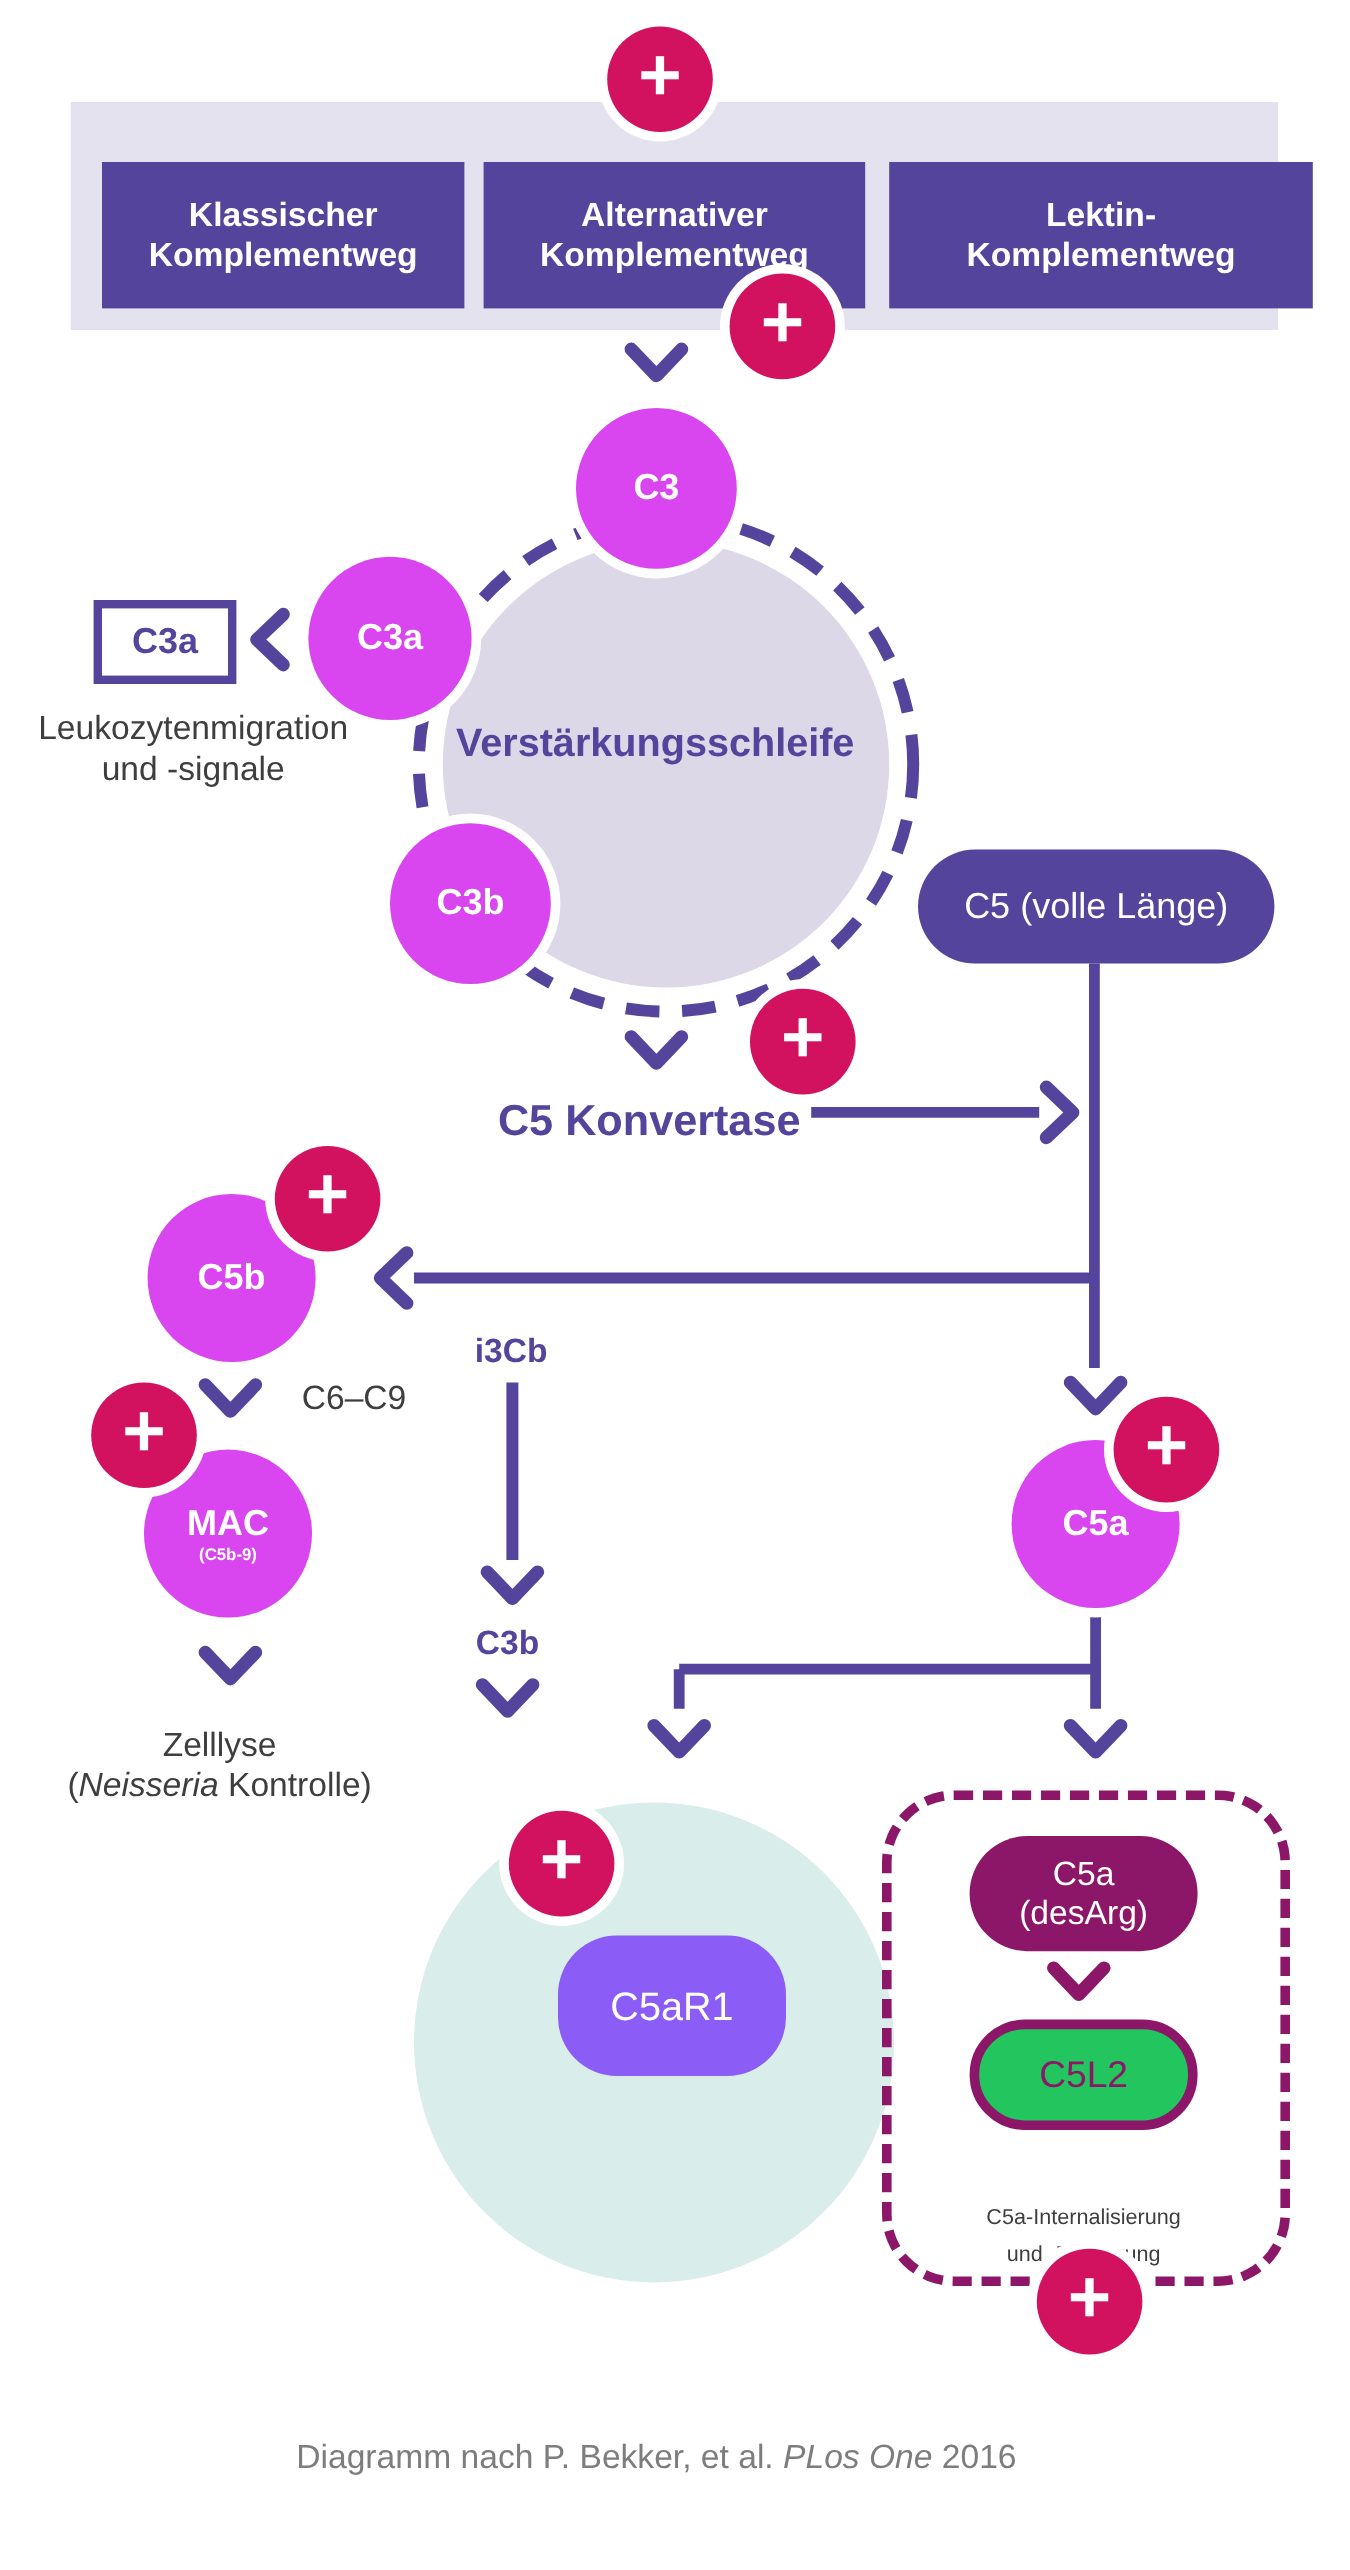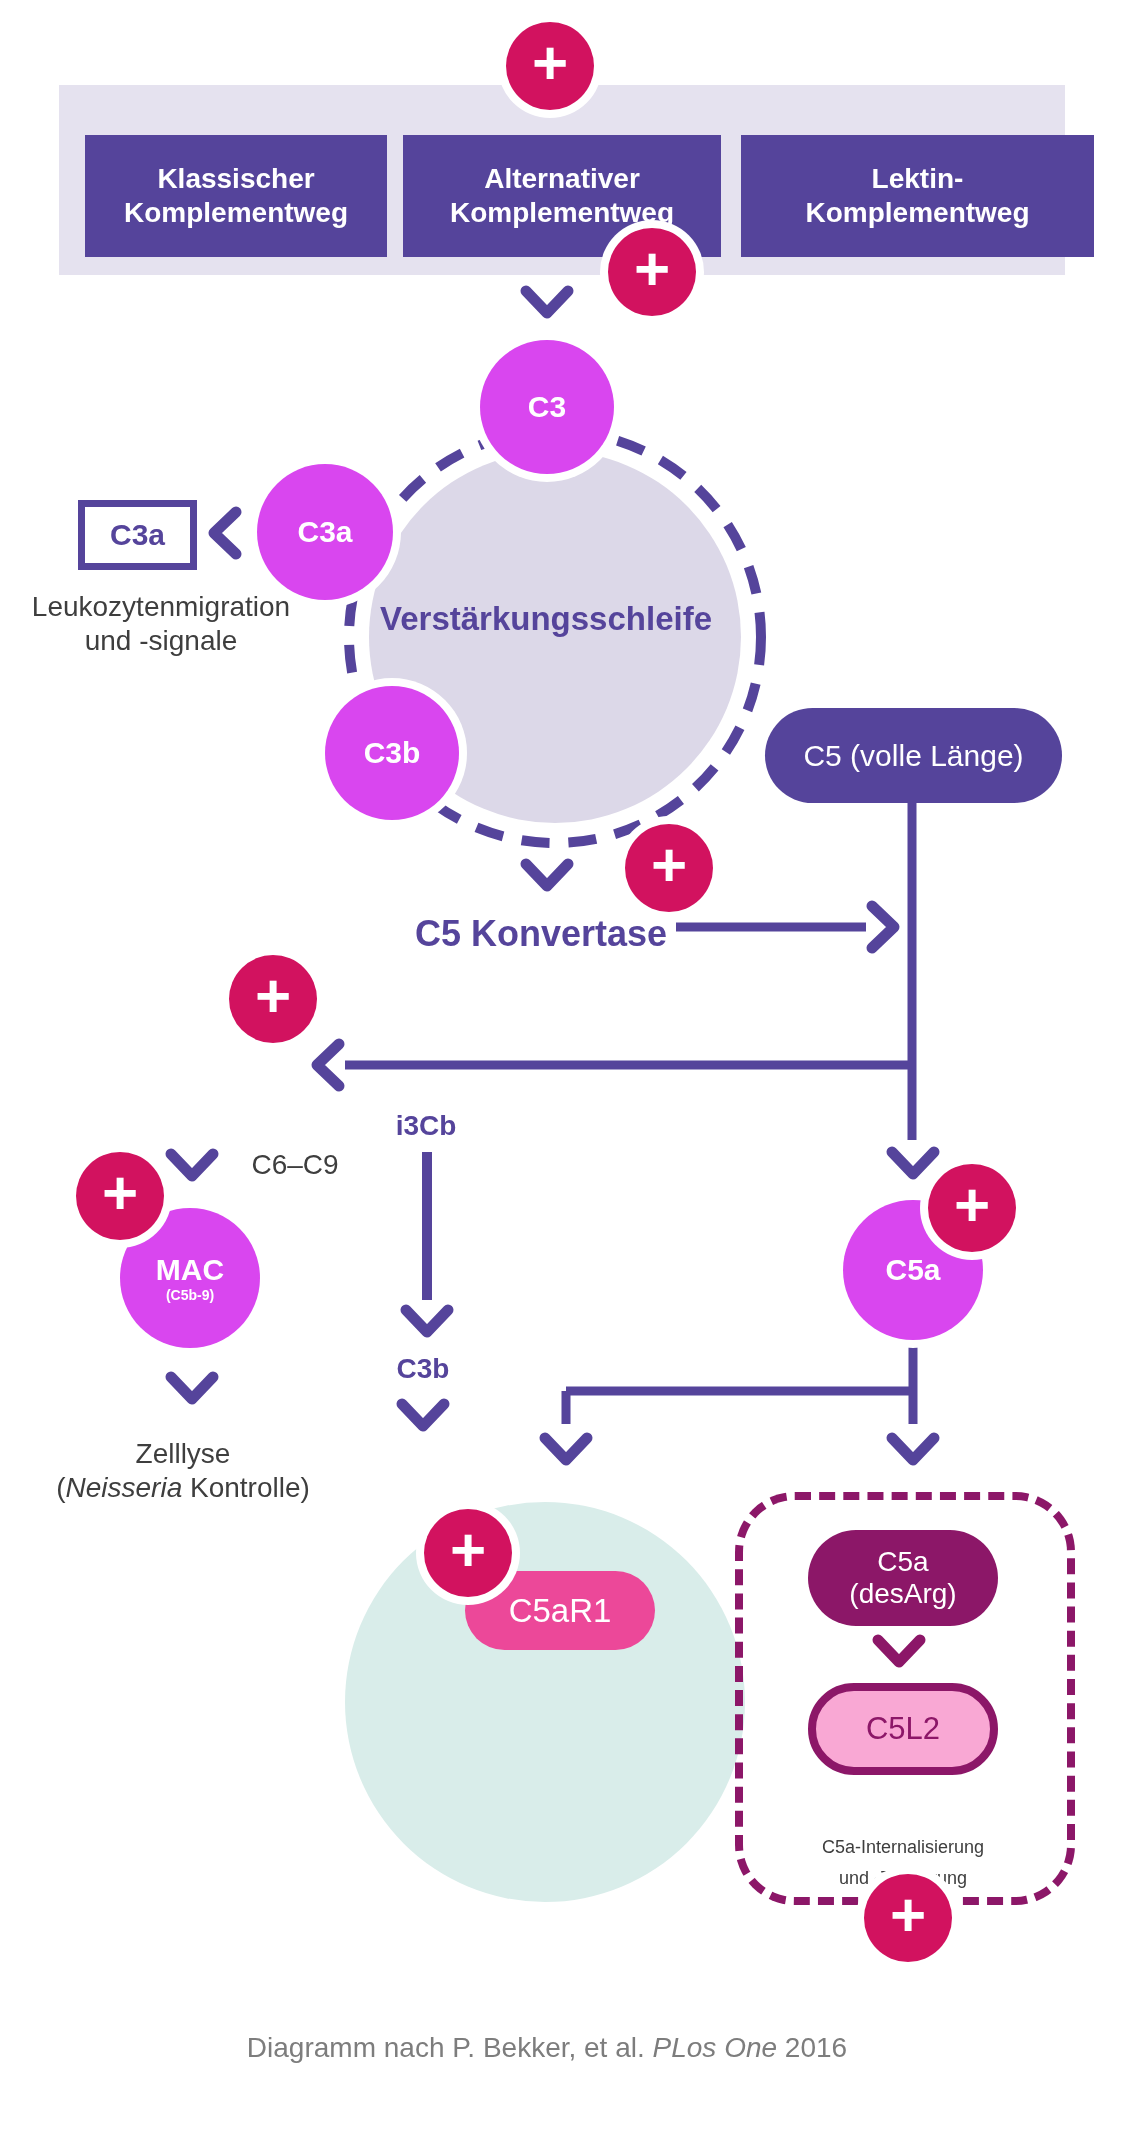--- a/index.html
+++ b/index.html
@@ -75,20 +75,21 @@
   <div class="pathway-box multiline" style="left:403px;width:318px;">Alternativer
 Komplementweg</div>
   <div class="pathway-box multiline" style="left:741px;width:353px;">Lektin-
 Komplementweg</div>
 
   <div class="purple-label" style="left:380px;top:600px;width:320px;font-size:33px;">Verstärkungsschleife</div>
 
   <div class="circle" style="left:480px;top:340px;width:134px;height:134px;font-size:30px;">C3</div>
   <div class="circle" style="left:257px;top:464px;width:136px;height:136px;font-size:30px;">C3a</div>
   <div class="circle" style="left:325px;top:686px;width:134px;height:134px;font-size:30px;">C3b</div>
+  <div class="circle" style="left:123px;top:995px;width:140px;height:140px;font-size:30px;">C5b</div>
   <div class="circle" style="left:120px;top:1208px;width:140px;height:140px;font-size:30px;">
     <span>MAC</span>
     <span style="font-size:14px;">(C5b-9)</span>
   </div>
   <div class="circle" style="left:843px;top:1200px;width:140px;height:140px;font-size:30px;">C5a</div>
 
   <div class="abs" style="left:78px;top:500px;width:119px;height:70px;border:7px solid #55449b;
        box-sizing:border-box;display:flex;align-items:center;justify-content:center;
        color:#55449b;font-weight:bold;font-size:30px;">C3a</div>
 
@@ -104,30 +105,30 @@
 
   <div class="purple-label" style="left:376px;top:1110px;width:100px;font-size:28px;">i3Cb</div>
   <div class="purple-label" style="left:373px;top:1353px;width:100px;font-size:28px;">C3b</div>
 
   <div class="gray-label" style="left:23px;top:1437px;width:320px;">
     <span>Zelllyse</span><br>
     <span>(</span><i>Neisseria</i><span> Kontrolle)</span>
   </div>
 
   <div class="abs" style="left:345px;top:1502px;width:400px;height:400px;border-radius:50%;background:#d9edea;"></div>
-  <div class="pill" style="left:465px;top:1571px;width:190px;height:79px;border-radius:49px;
-       background:#ec4899;font-size:33px;">C5aR1</div>
+  <div class="pill" style="left:465px;top:1613px;width:190px;height:117px;border-radius:49px;
+       background:#8b5cf6;font-size:33px;">C5aR1</div>
 
   <div class="abs" style="left:735px;top:1492px;width:340px;height:413px;box-sizing:border-box;
        border:8px dashed #8c1768;border-radius:60px;"></div>
   <div class="pill multiline" style="left:808px;top:1530px;width:190px;height:96px;border-radius:48px;
        background:#8c1768;font-size:28px;line-height:32px;">C5a
 (desArg)</div>
   <div class="pill" style="left:808px;top:1683px;width:190px;height:92px;border-radius:46px;
-       background:#f9a8d4;border:8px solid #8c1768;box-sizing:border-box;color:#8c1768;font-size:31px;">C5L2</div>
+       background:#22c55e;border:8px solid #8c1768;box-sizing:border-box;color:#8c1768;font-size:31px;">C5L2</div>
   <div class="gray-label multiline" style="left:753px;top:1798px;width:300px;font-size:18px;line-height:31px;margin-top:34px;">C5a-Internalisierung
 und -Zerstörung</div>
 
   <div class="plus" style="left:506px;top:22px;">
       <span>+</span>
     </div>
   <div class="plus" style="left:608px;top:228px;">
       <span>+</span>
     </div>
   <div class="plus" style="left:625px;top:824px;">

